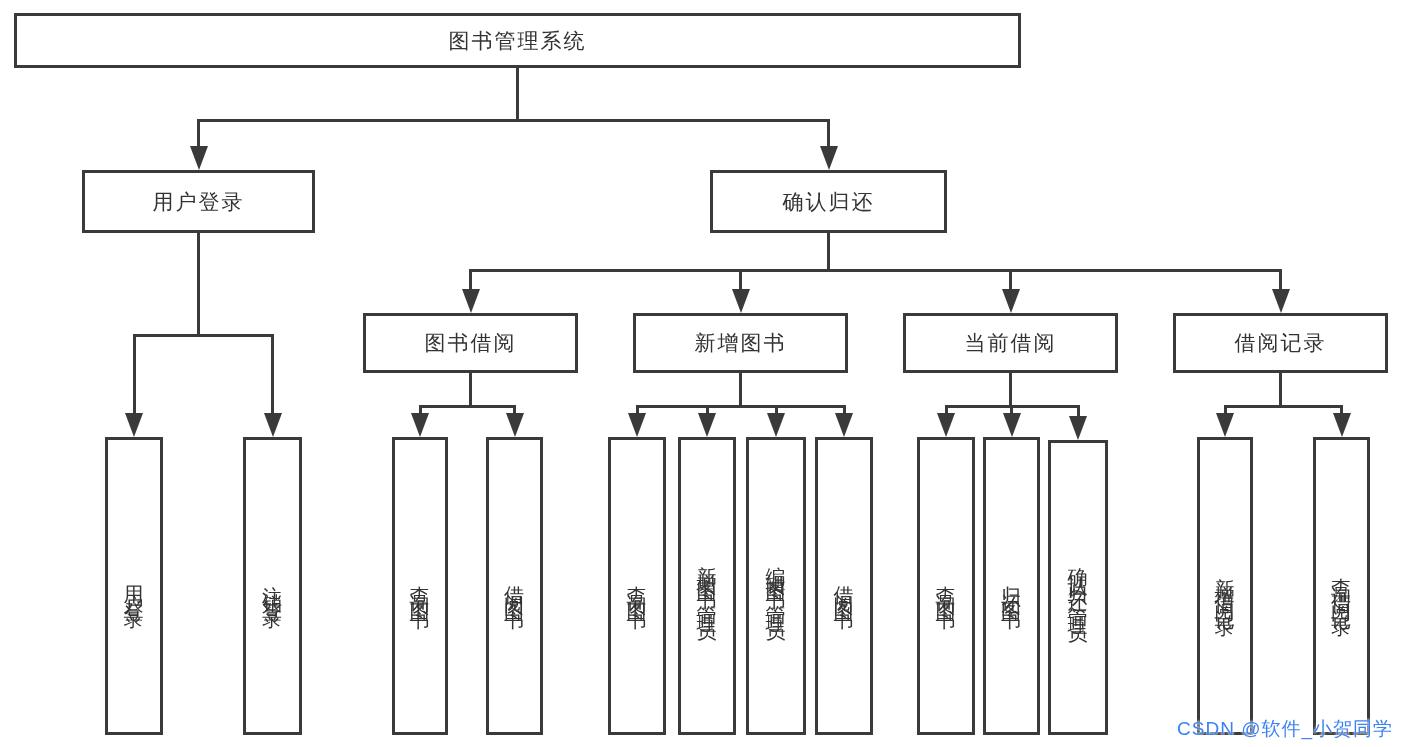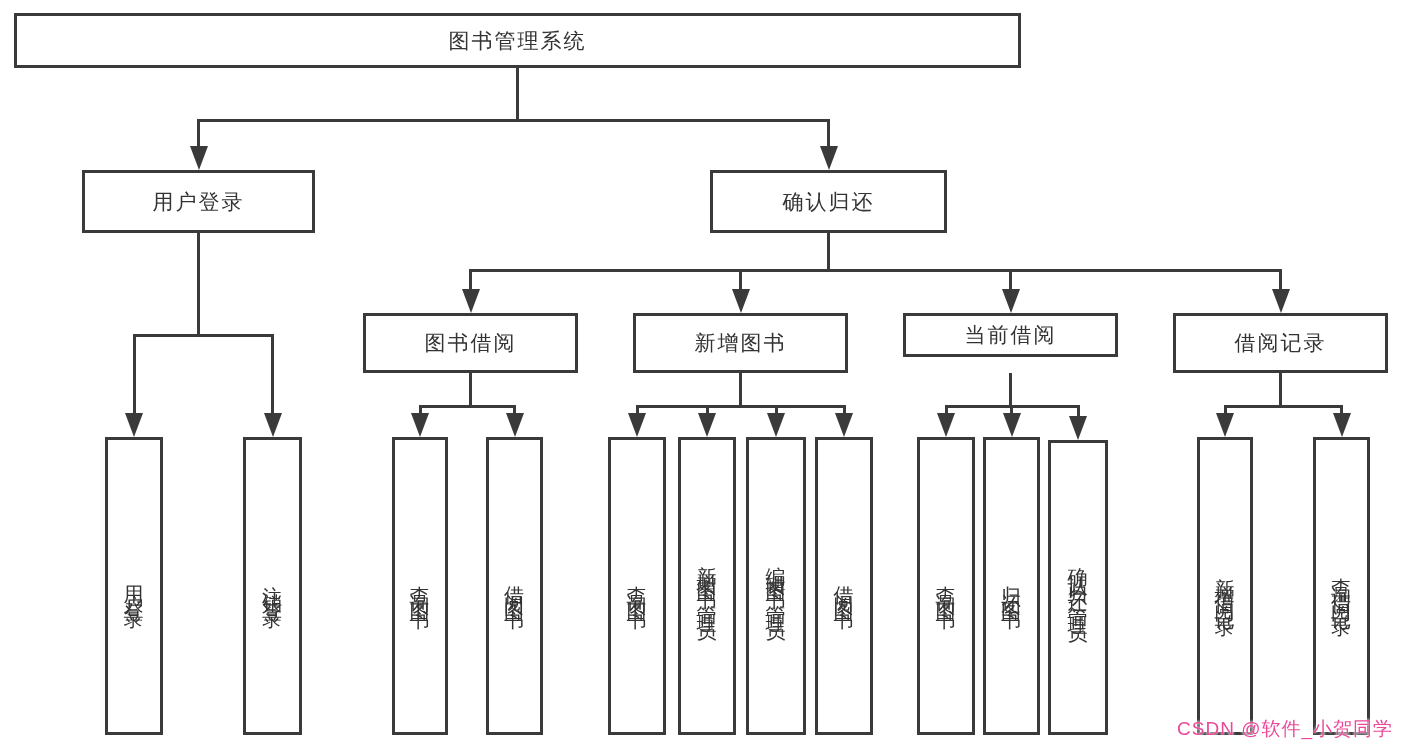--- a/index.html
+++ b/index.html
@@ -84,21 +84,21 @@
       </div>
       <div class="node" style="left: 710px; top: 170px; width: 237px; height: 63px;">
         <span class="node-label">确认归还</span>
       </div>
       <div class="node" style="left: 363px; top: 313px; width: 215px; height: 60px;">
         <span class="node-label">图书借阅</span>
       </div>
       <div class="node" style="left: 633px; top: 313px; width: 215px; height: 60px;">
         <span class="node-label">新增图书</span>
       </div>
-      <div class="node" style="left: 903px; top: 313px; width: 215px; height: 44px;">
+      <div class="node" style="left: 903px; top: 313px; width: 215px; height: 60px;">
         <span class="node-label">当前借阅</span>
       </div>
       <div class="node" style="left: 1173px; top: 313px; width: 215px; height: 60px;">
         <span class="node-label">借阅记录</span>
       </div>
       <div class="node vertical" style="left: 105px; top: 437px; width: 58px; height: 298px;">
         <span class="node-label">用户登录</span>
       </div>
       <div class="node vertical" style="left: 243px; top: 437px; width: 59px; height: 298px;">
         <span class="node-label">注销登录</span>
@@ -182,14 +182,14 @@
       <div class="arrow" style="left: 1002.5px; top: 413px;"></div>
       <div class="cline" style="left: 1076.5px; top: 406px; width: 3px; height: 14px;"></div>
       <div class="arrow" style="left: 1069px; top: 416px;"></div>
       <div class="cline" style="left: 1279px; top: 373px; width: 3px; height: 33px;"></div>
       <div class="cline" style="left: 1223.5px; top: 404.5px; width: 119.5px; height: 3px;"></div>
       <div class="cline" style="left: 1223.5px; top: 406px; width: 3px; height: 11px;"></div>
       <div class="arrow" style="left: 1216px; top: 413px;"></div>
       <div class="cline" style="left: 1340px; top: 406px; width: 3px; height: 11px;"></div>
       <div class="arrow" style="left: 1332.5px; top: 413px;"></div>
     </div>
-  <div class="watermark" style="color: #ec4899;">CSDN @软件_小贺同学</div>
+  <div class="watermark" style="color: #3b82f6;">CSDN @软件_小贺同学</div>
 </div>
 
 </body></html>

